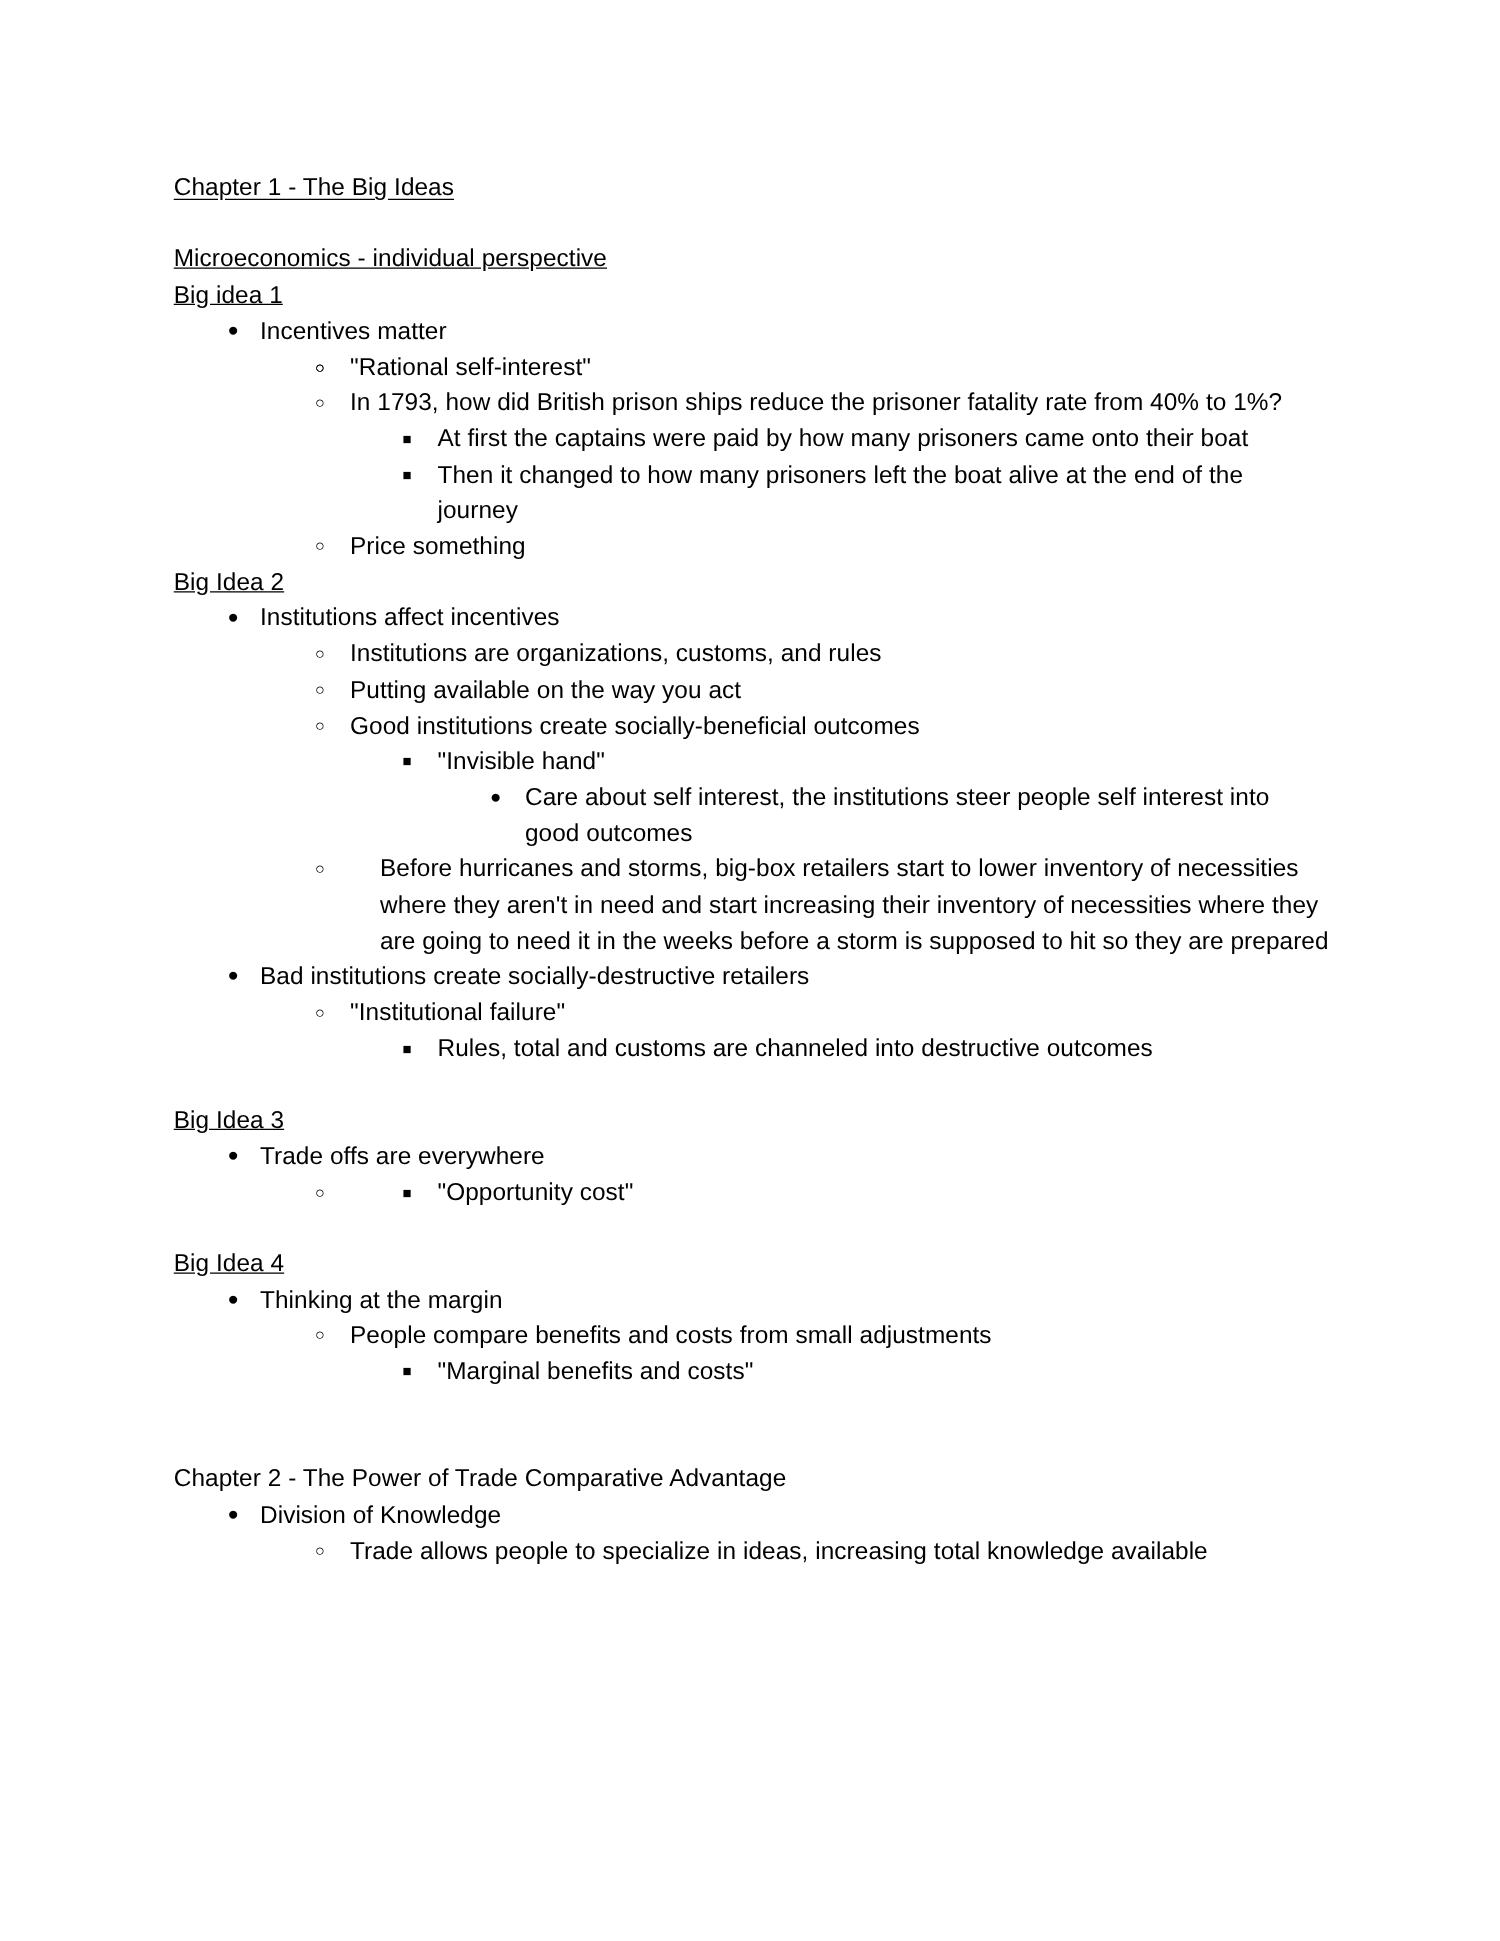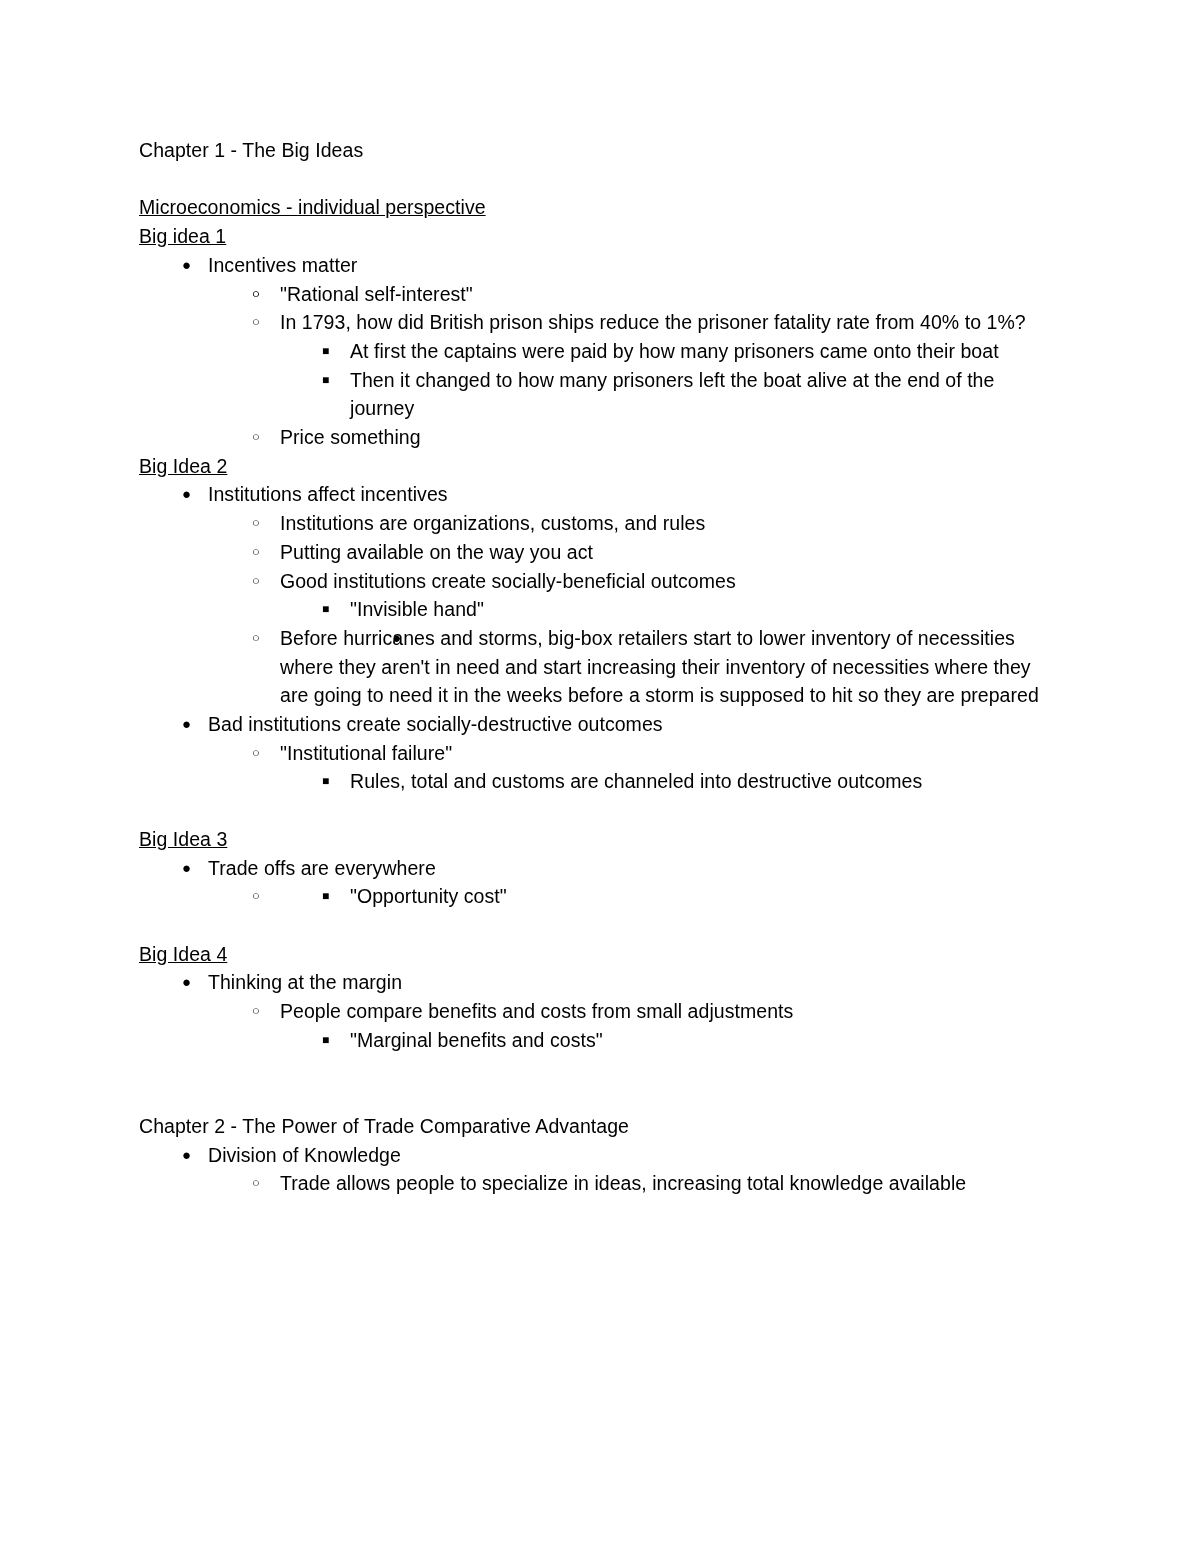--- a/index.html
+++ b/index.html
@@ -34,20 +34,21 @@
     font-size: 19.5px;
     line-height: 28.7px;
     letter-spacing: 0.05px;
     color: #000000;
     font-weight: normal;
   }
   .heading {
     display: block;
   }
   .heading.underline > .heading-text {
+    text-decoration: underline;
     text-underline-offset: 3px;
   }
   .plain {
     display: block;
     text-decoration: underline;
   }
 
   
   .spacer-1 { height: 28.7px; }
   .spacer-2 { height: 57.4px; }
@@ -85,21 +86,21 @@
   
   .lvl3 { padding-left: 211px; }
   .lvl3 > .bullet { left: 183px; font-size: 12px; }
 
   
   .lvl4 { padding-left: 281px; }
   .lvl4 > .bullet { left: 253px; font-size: 15px; }
 
   
   .w-narrow  { max-width: 855px; }
-  .w-mid     { max-width: 790px; }
+  .w-mid     { max-width: 790px; margin-left: 24px; }
   .w-tight   { max-width: 735px; }
   .w-deep    { max-width: 700px; }
 </style>
 </head>
 <body>
 
 <div class="page">
   <div class="doc-body">
 
     <div class="heading underline"><span class="heading-text">Chapter 1 - The Big Ideas</span></div>
@@ -166,30 +167,31 @@
       <span class="li-text">Good institutions create socially-beneficial outcomes</span>
     </div>
 
     <div class="li lvl3">
       <span class="bullet">■</span>
       <span class="li-text">"Invisible hand"</span>
     </div>
 
     <div class="li lvl4">
       <span class="bullet">●</span>
+      <span class="li-text w-deep">Care about self interest, the institutions steer people self interest into good outcomes</span>
     </div>
 
     <div class="li lvl2">
       <span class="bullet">○</span>
       <span class="li-text w-mid">Before hurricanes and storms, big-box retailers start to lower inventory of necessities where they aren't in need and start increasing their inventory of necessities where they are going to need it in the weeks before a storm is supposed to hit so they are prepared</span>
     </div>
 
     <div class="li lvl1">
       <span class="bullet">●</span>
-      <span class="li-text">Bad institutions create socially-destructive outcomes</span>
+      <span class="li-text">Bad institutions create socially-destructive retailers</span>
     </div>
 
     <div class="li lvl2">
       <span class="bullet">○</span>
       <span class="li-text">"Institutional failure"</span>
     </div>
 
     <div class="li lvl3">
       <span class="bullet">■</span>
       <span class="li-text">Rules, total and customs are channeled into destructive outcomes</span>

